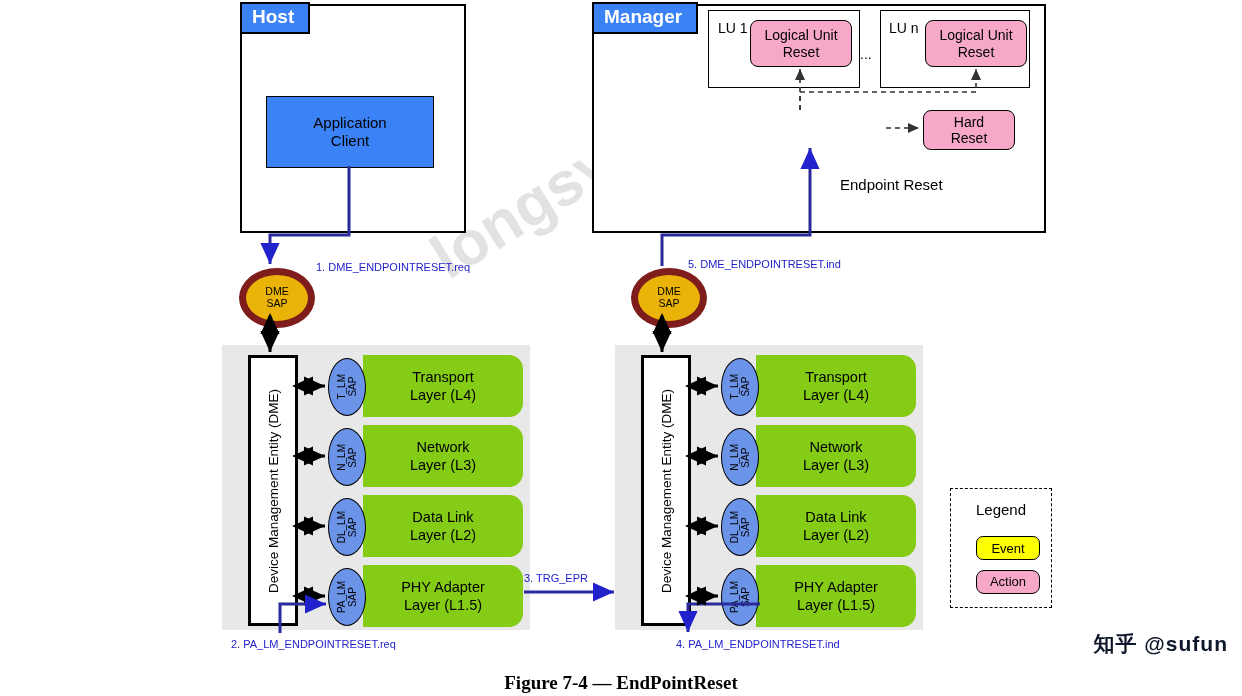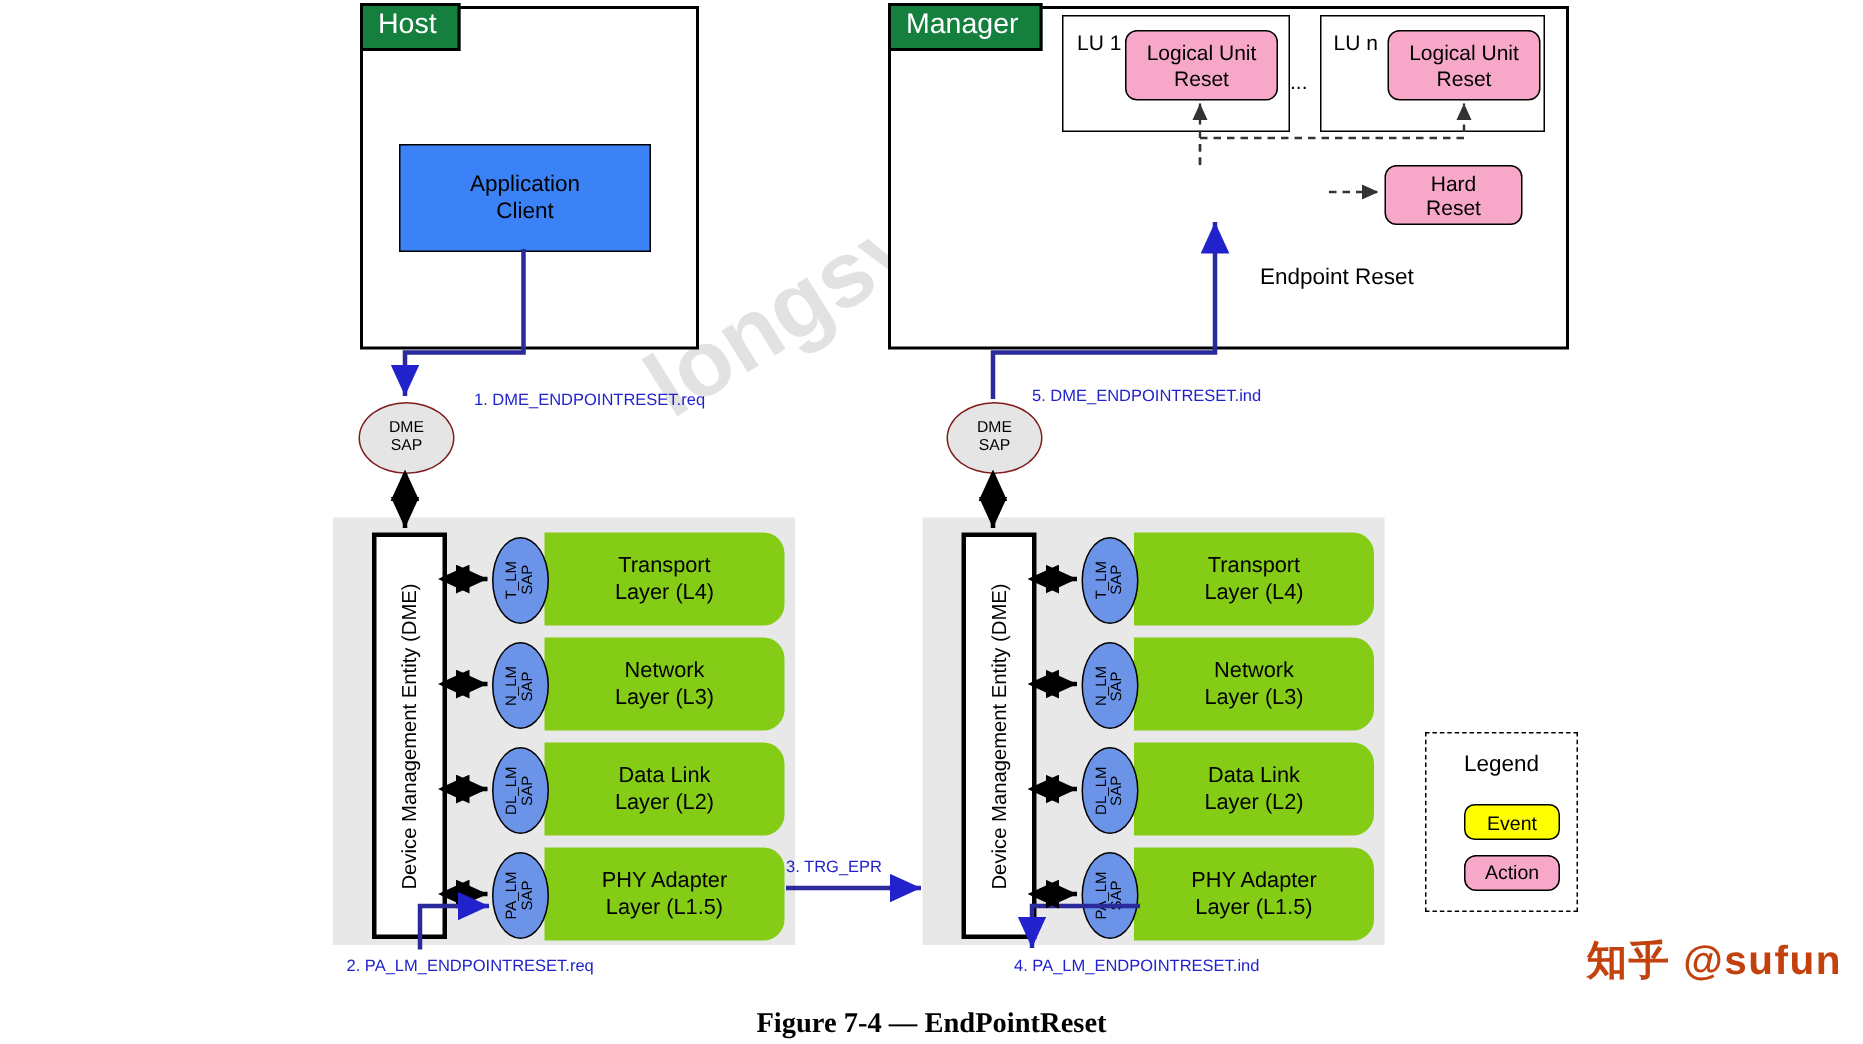--- a/index.html
+++ b/index.html
@@ -26,35 +26,35 @@
     color: #e2e2e2;
     font-size: 62px;
     font-weight: bold;
     transform: rotate(-32deg);
     user-select: none;
     pointer-events: none;
   }
   .zhihu-mark {
     right: 14px;
     bottom: 38px;
-    color: #c2410c;
-    font-size: 27px;
+    color: #0f172a;
+    font-size: 21px;
     font-weight: bold;
     letter-spacing: 1px;
   }
 
   
   .panel {
     border: 2px solid #000;
     background: #ffffff;
   }
   .panel-tag {
-    background: #15803d;
+    background: #3b82f6;
     color: #ffffff;
-    font-weight: normal;
+    font-weight: bold;
     font-size: 19px;
     padding: 3px 14px 4px 10px;
     border: 2px solid #000;
     line-height: 1.1;
   }
 
   
   .box {
     border: 1px solid #000;
     background: #3b82f6;
@@ -131,22 +131,22 @@
     font-size: 10px;
     line-height: 1.05;
     text-align: center;
   }
   .sap-vert {
     writing-mode: vertical-rl;
     transform: rotate(180deg);
     white-space: nowrap;
   }
   .dme-sap {
-    background: #e5e5e5;
-    border: 1px solid #7f1d1d;
+    background: #eab308;
+    border: 7px solid #7f1d1d;
     border-radius: 50%;
     display: flex;
     align-items: center;
     justify-content: center;
     font-size: 10.5px;
     line-height: 1.1;
     text-align: center;
   }
 
   

